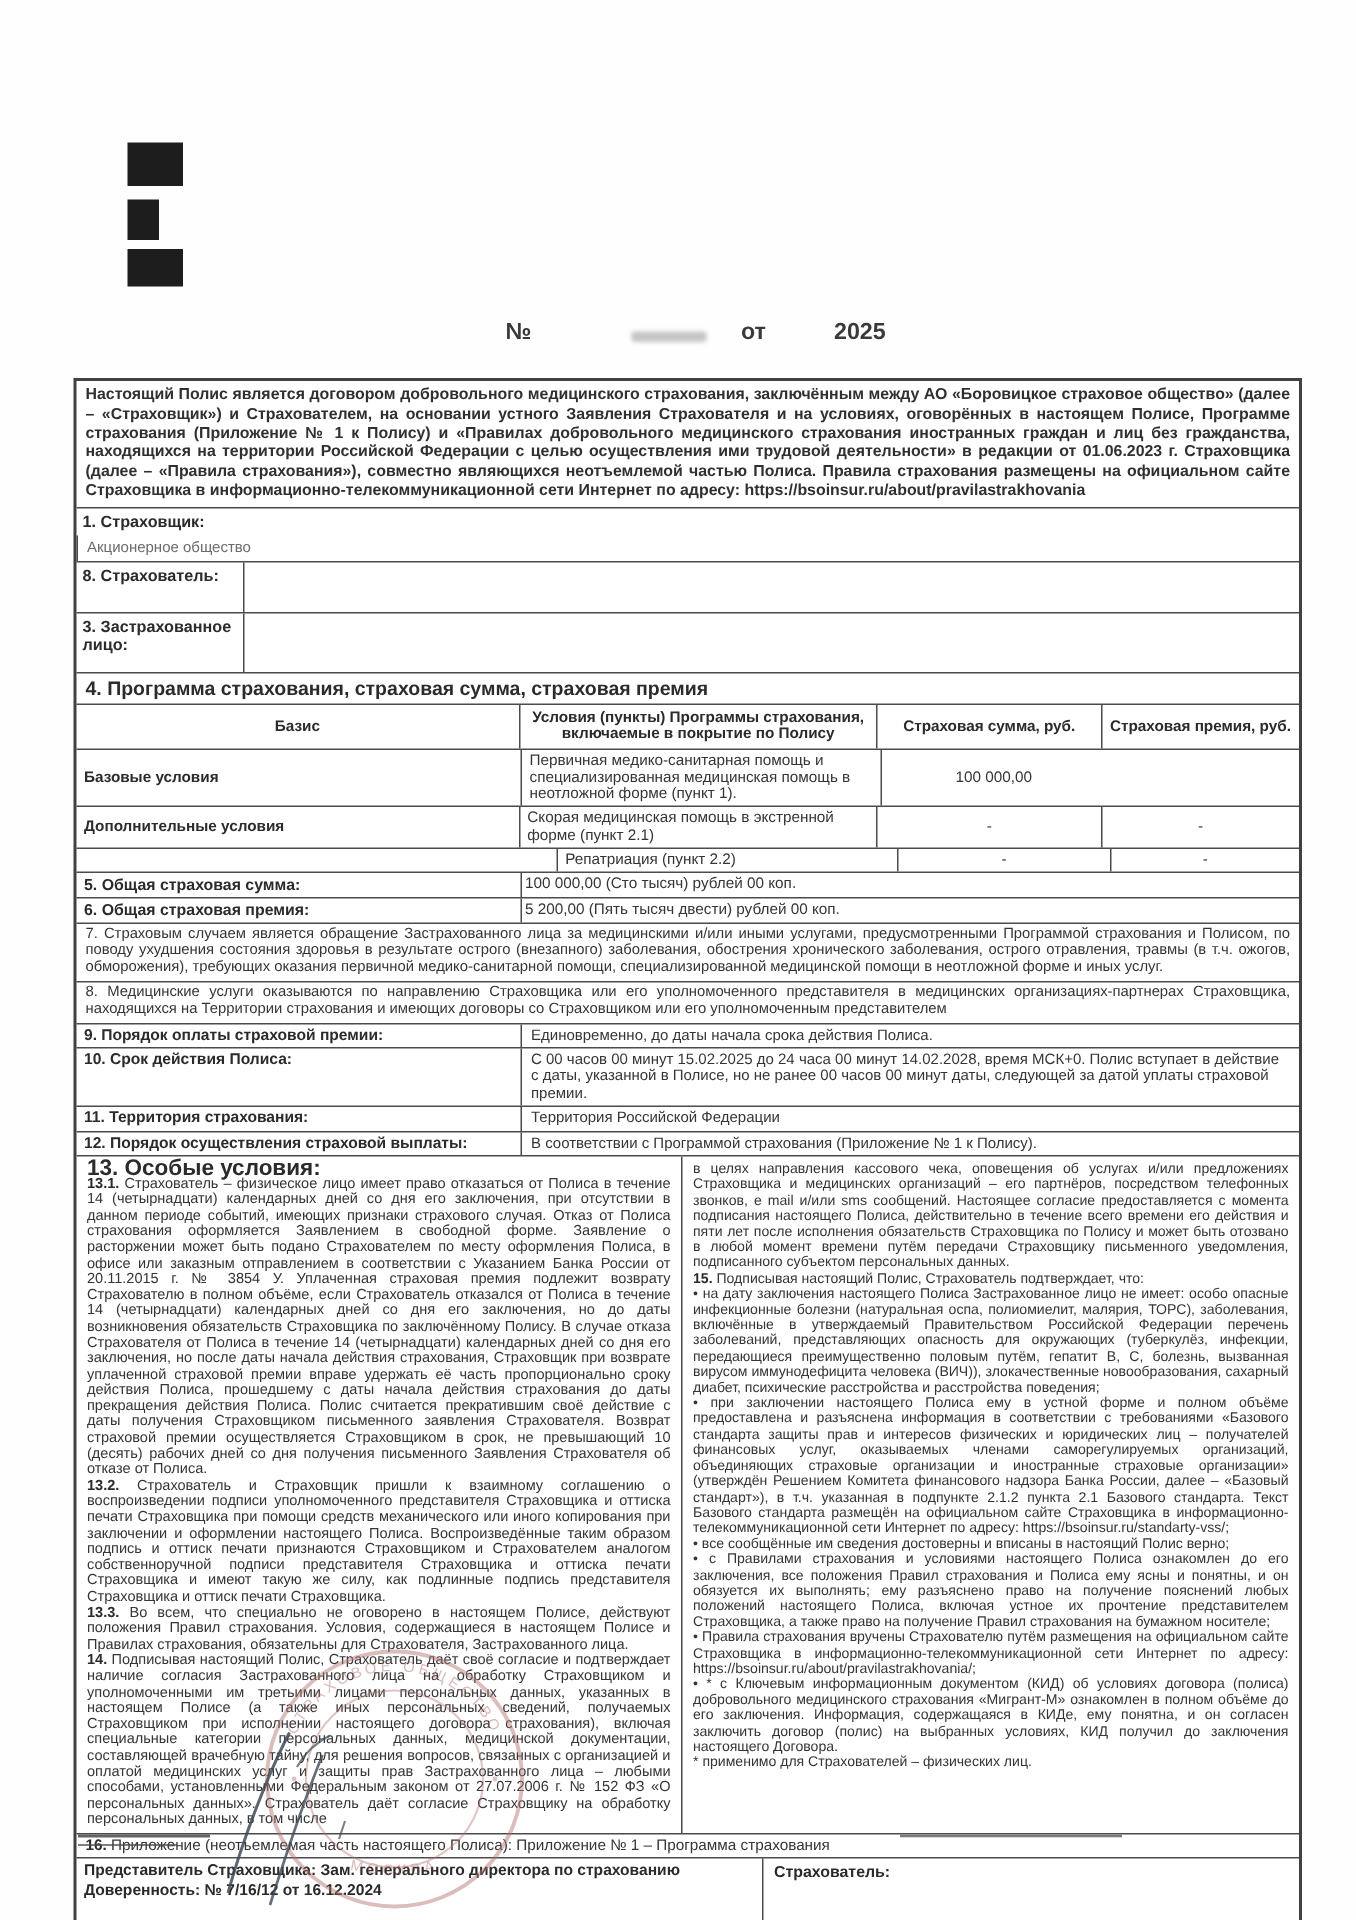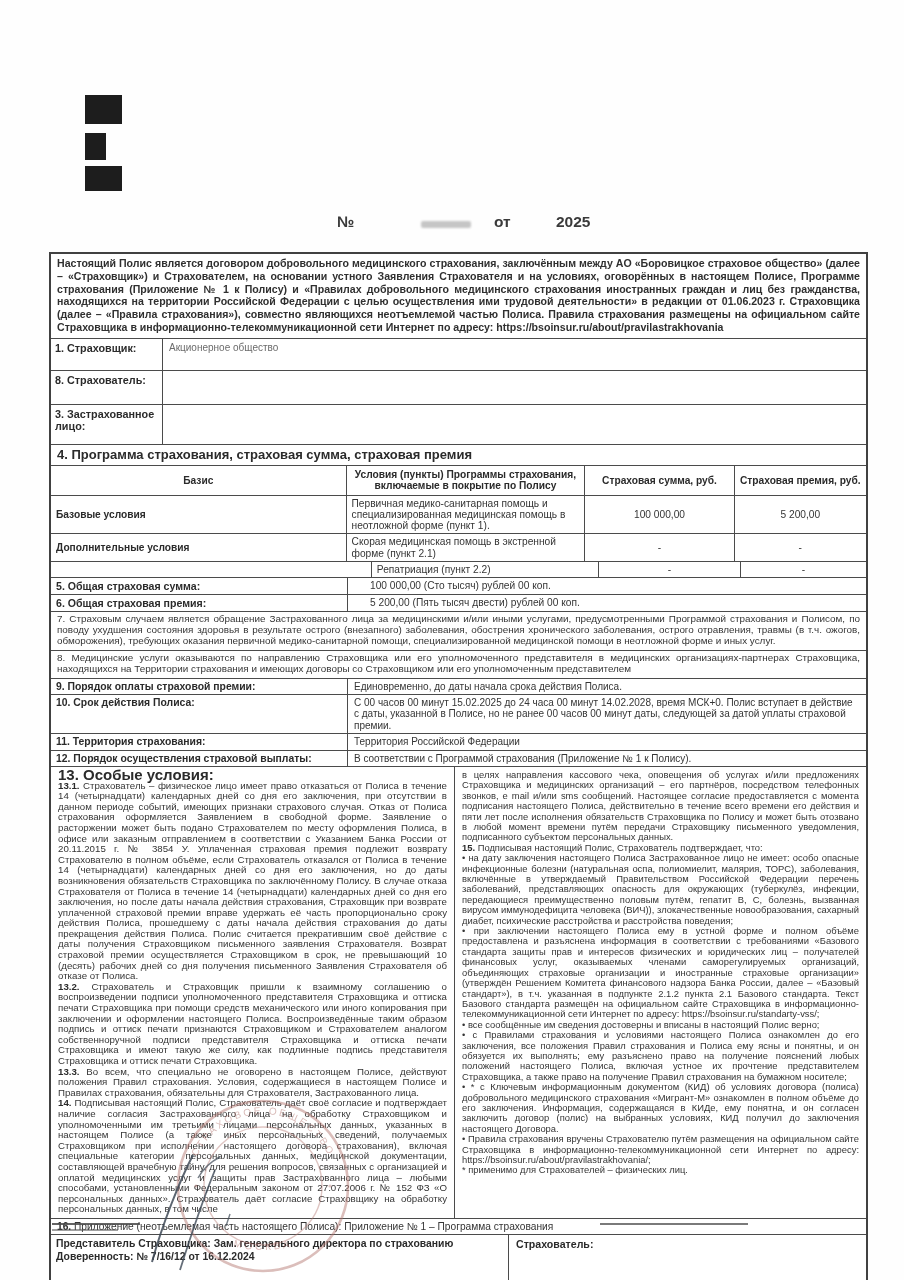--- a/index.html
+++ b/index.html
@@ -24,35 +24,35 @@
   .sm { position:absolute; background:#8d8d8d; opacity:.5; filter:blur(1.3px); border-radius:2px; }
 
   
   .doc { position:absolute; left:49px; top:252px; width:819px; border:2px solid #414141; background:#ffffff; }
   .r { border-top:1.5px solid #4b4b4b; display:flex; align-items:stretch; }
   .r:first-child { border-top:none; }
   .preamble { font-weight:bold; font-size:10.6px; line-height:12.8px; padding:3px 6px 4px 6px; text-align:justify; color:#303030; display:block; }
 
   .flab { width:111px; padding:3px 4px; font-weight:bold; font-size:10.8px; line-height:12px; color:#2b2b2b; }
   .fval { flex:1; border-left:1.5px solid #4b4b4b; padding:3px 6px; font-size:10px; color:#6b6b6b; }
-  .h32 { min-height:32px; } .h34 { min-height:34px; } .h40 { min-height:40px; }
+  .h32 { min-height:32px;flex-direction:column; } .h34 { min-height:34px; } .h40 { min-height:40px; }
 
   .sec-title { display:block; font-weight:bold; font-size:13px; padding:2px 6px 3px 6px; color:#2b2b2b; }
 
   .c { border-left:1.5px solid #4b4b4b; padding:2px 5px; font-size:10.2px; line-height:11.2px; }
   .c:first-child { border-left:none; }
   .c1 { width:296px; } .c2 { width:240px; } .c3 { width:150px; } .c4 { width:133px; }
   .th { font-weight:bold; text-align:center; display:flex; flex-direction:column; justify-content:center; color:#2b2b2b; }
   .cc { display:flex; align-items:center; justify-content:center; text-align:center; }
   .blab { font-weight:bold; color:#2b2b2b; display:flex; align-items:center; }
   .thead { min-height:30px; }
   .trow1 { min-height:28px; } .trow2 { min-height:15px; } .trow3 { min-height:15px;padding-left:40px; }
 
   .tlab { width:296px; padding:2px 5px; font-weight:bold; font-size:10.6px; color:#2b2b2b; }
-  .tval { flex:1; border-left:1.5px solid #4b4b4b; padding:2px 22px; font-size:10.2px; }
+  .tval { flex:1; border-left:1.5px solid #4b4b4b; padding:2px 2px; font-size:10.2px; }
 
   .clause { display:block; padding:2px 6px 3px 6px; font-size:9.9px; line-height:10.9px; text-align:justify; }
 
   .dlab { width:296px; padding:2px 5px; font-weight:bold; font-size:10.4px; line-height:11.4px; color:#2b2b2b; }
   .dval { flex:1; border-left:1.5px solid #4b4b4b; padding:2px 6px; font-size:10px; line-height:11.4px; }
 
   .special { height:452px; overflow:hidden; }
   .sl { width:403px; padding:3px 7px; font-size:9.7px; line-height:10.6px; text-align:justify; }
   .sr { flex:1; border-left:1.5px solid #4b4b4b; padding:3px 7px; font-size:9.4px; line-height:10.4px; text-align:justify; }
   .sl p, .sr p { margin:0; }
@@ -120,21 +120,20 @@
     <div class="r thead">
       <div class="c c1 th">Базис</div>
       <div class="c c2 th">Условия (пункты) Программы страхования, включаемые в покрытие по Полису</div>
       <div class="c c3 th">Страховая сумма, руб.</div>
       <div class="c c4 th">Страховая премия, руб.</div>
     </div>
     <div class="r trow1">
       <div class="c c1 blab">Базовые условия</div>
       <div class="c c2">Первичная медико-санитарная помощь и специализированная медицинская помощь в неотложной форме (пункт 1).</div>
       <div class="c c3 cc">100 000,00</div>
-      <div class="c c4 cc">5 200,00</div>
     </div>
     <div class="r trow2">
       <div class="c c1 blab" style="border-bottom:none">Дополнительные условия</div>
       <div class="c c2">Скорая медицинская помощь в экстренной форме (пункт 2.1)</div>
       <div class="c c3 cc">-</div>
       <div class="c c4 cc">-</div>
     </div>
     <div class="r trow3">
       <div class="c c1"></div>
       <div class="c c2">Репатриация (пункт 2.2)</div>
@@ -183,22 +182,22 @@
         <p><b>13.3.</b> <span>Во всем, что специально не оговорено в настоящем Полисе, действуют положения Правил страхования. Условия, содержащиеся в настоящем Полисе и Правилах страхования, обязательны для Страхователя, Застрахованного лица.</span></p>
         <p><b>14.</b> <span>Подписывая настоящий Полис, Страхователь даёт своё согласие и подтверждает наличие согласия Застрахованного лица на обработку Страховщиком и уполномоченными им третьими лицами персональных данных, указанных в настоящем Полисе (а также иных персональных сведений, получаемых Страховщиком при исполнении настоящего договора страхования), включая специальные категории персональных данных, медицинской документации, составляющей врачебную тайну, для решения вопросов, связанных с организацией и оплатой медицинских услуг и защиты прав Застрахованного лица – любыми способами, установленными Федеральным законом от 27.07.2006 г. № 152 ФЗ «О персональных данных». Страхователь даёт согласие Страховщику на обработку персональных данных, в том числе</span></p>
       </div>
       <div class="sr">
         <p>в целях направления кассового чека, оповещения об услугах и/или предложениях Страховщика и медицинских организаций – его партнёров, посредством телефонных звонков, e mail и/или sms сообщений. Настоящее согласие предоставляется с момента подписания настоящего Полиса, действительно в течение всего времени его действия и пяти лет после исполнения обязательств Страховщика по Полису и может быть отозвано в любой момент времени путём передачи Страховщику письменного уведомления, подписанного субъектом персональных данных.</p>
         <p><b>15.</b> <span>Подписывая настоящий Полис, Страхователь подтверждает, что:</span></p>
         <p>• на дату заключения настоящего Полиса Застрахованное лицо не имеет: особо опасные инфекционные болезни (натуральная оспа, полиомиелит, малярия, ТОРС), заболевания, включённые в утверждаемый Правительством Российской Федерации перечень заболеваний, представляющих опасность для окружающих (туберкулёз, инфекции, передающиеся преимущественно половым путём, гепатит В, С, болезнь, вызванная вирусом иммунодефицита человека (ВИЧ)), злокачественные новообразования, сахарный диабет, психические расстройства и расстройства поведения;</p>
         <p>• при заключении настоящего Полиса ему в устной форме и полном объёме предоставлена и разъяснена информация в соответствии с требованиями «Базового стандарта защиты прав и интересов физических и юридических лиц – получателей финансовых услуг, оказываемых членами саморегулируемых организаций, объединяющих страховые организации и иностранные страховые организации» (утверждён Решением Комитета финансового надзора Банка России, далее – «Базовый стандарт»), в т.ч. указанная в подпункте 2.1.2 пункта 2.1 Базового стандарта. Текст Базового стандарта размещён на официальном сайте Страховщика в информационно-телекоммуникационной сети Интернет по адресу: https://bsoinsur.ru/standarty-vss/;</p>
         <p>• все сообщённые им сведения достоверны и вписаны в настоящий Полис верно;</p>
         <p>• с Правилами страхования и условиями настоящего Полиса ознакомлен до его заключения, все положения Правил страхования и Полиса ему ясны и понятны, и он обязуется их выполнять; ему разъяснено право на получение пояснений любых положений настоящего Полиса, включая устное их прочтение представителем Страховщика, а также право на получение Правил страхования на бумажном носителе;</p>
+        <p>• Правила страхования вручены Страхователю путём размещения на официальном сайте Страховщика в информационно-телекоммуникационной сети Интернет по адресу: https://bsoinsur.ru/about/pravilastrakhovania/;</p>
         <p>• * с Ключевым информационным документом (КИД) об условиях договора (полиса) добровольного медицинского страхования «Мигрант-М» ознакомлен в полном объёме до его заключения. Информация, содержащаяся в КИДе, ему понятна, и он согласен заключить договор (полис) на выбранных условиях, КИД получил до заключения настоящего Договора.</p>
-        <p>• Правила страхования вручены Страхователю путём размещения на официальном сайте Страховщика в информационно-телекоммуникационной сети Интернет по адресу: https://bsoinsur.ru/about/pravilastrakhovania/;</p>
         <p>* применимо для Страхователей – физических лиц.</p>
       </div>
     </div>
 
     <div class="r">
         <span class="attach"><b>16.</b> <span>Приложение (неотъемлемая часть настоящего Полиса): Приложение № 1 – Программа страхования</span></span>
       </div>
 
     <div class="r footer">
       <div class="fl">

